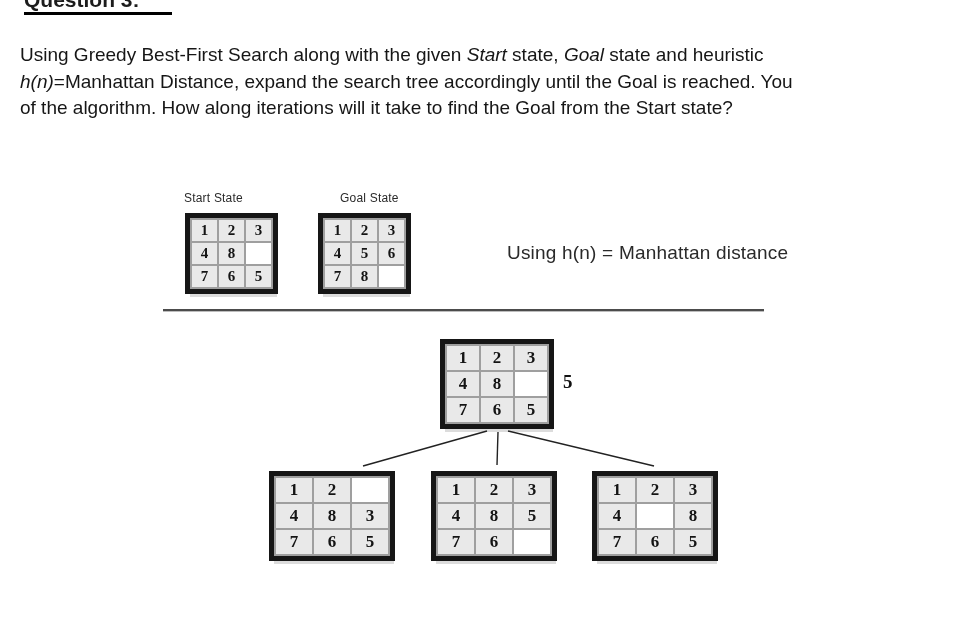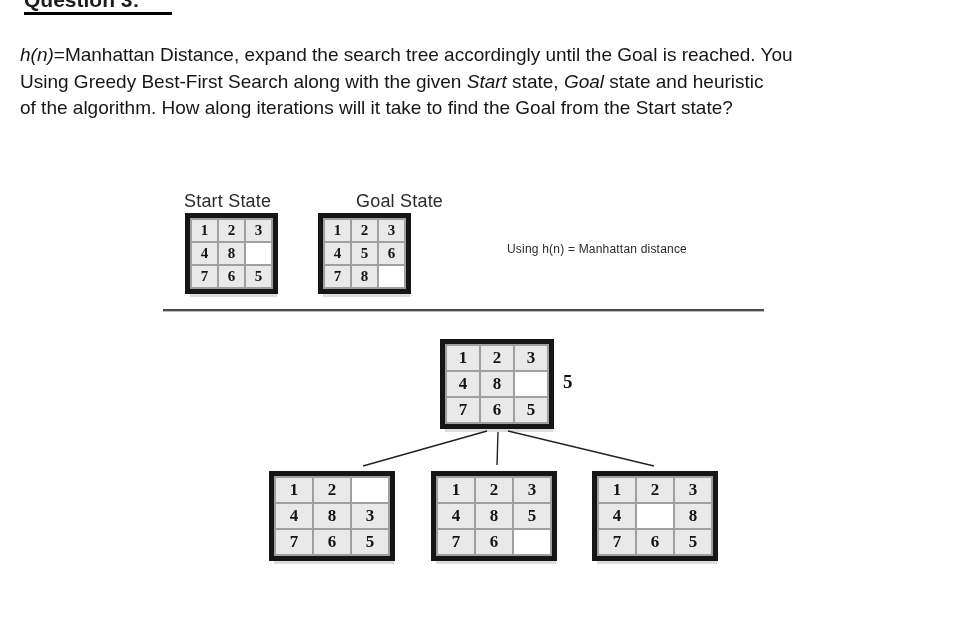--- a/index.html
+++ b/index.html
@@ -24,28 +24,28 @@
   }
   
   #question{
     position:absolute;left:20px;top:42px;width:925px;
     font-size:19px;line-height:26.6px;color:#161616;
   }
   #question .pline{white-space:nowrap;}
   .it{font-style:italic;}
   
   .state-label{
-    position:absolute;font-size:18px;color:#2a2a2a;
+    position:absolute;font-size:12px;color:#2a2a2a;
     letter-spacing:0.2px;
   }
   #start-label{left:184px;top:191px;}
-  #goal-label{left:356px;top:191px;text-align:right;}
+  #goal-label{left:340px;top:191px;text-align:right;}
   #heuristic-note{
     position:absolute;left:507px;top:242px;
-    font-size:12px;color:#2a2a2a;letter-spacing:0.2px;
+    font-size:19px;color:#2a2a2a;letter-spacing:0.2px;
   }
   
   #divider{
     position:absolute;left:163px;top:309px;width:601px;height:2px;
     background:#4c4c4c;border-bottom:1px solid #bdbdbd;
   }
   
   .grid{
     position:absolute;
     display:grid;gap:2px;padding:2px;
@@ -80,22 +80,22 @@
 </head>
 <body>
 
 <div id="page">
 
   <div id="heading">
     <span class="underlined">Question 3:</span>
   </div>
 
   <div id="question">
+    <div class="pline"><span>Using Greedy Best-First Search along with the given </span><span class="it">Start</span><span> state, </span><span class="it">Goal</span><span> state and heuristic</span></div>
     <div class="pline"><span class="it">h(n)</span><span>=Manhattan Distance, expand the search tree accordingly until the Goal is reached. You</span></div>
-    <div class="pline"><span>Using Greedy Best-First Search along with the given </span><span class="it">Start</span><span> state, </span><span class="it">Goal</span><span> state and heuristic</span></div>
     <div class="pline"><span>of the algorithm. How along iterations will it take to find the Goal from the Start state?</span></div>
   </div>
 
   <div id="start-label" class="state-label">Start State</div>
   <div id="goal-label" class="state-label">Goal State</div>
 
   <div id="start-grid" class="grid small">
     <span class="cell">1</span>
     <span class="cell">2</span>
     <span class="cell">3</span>

